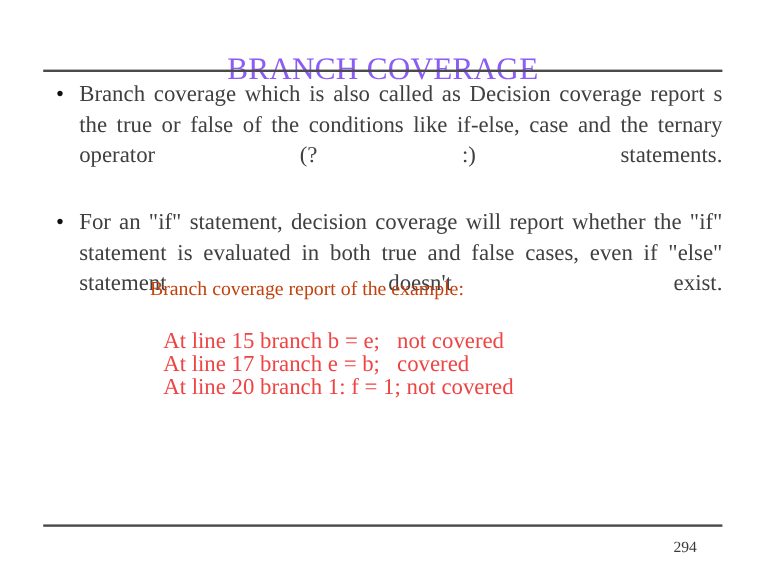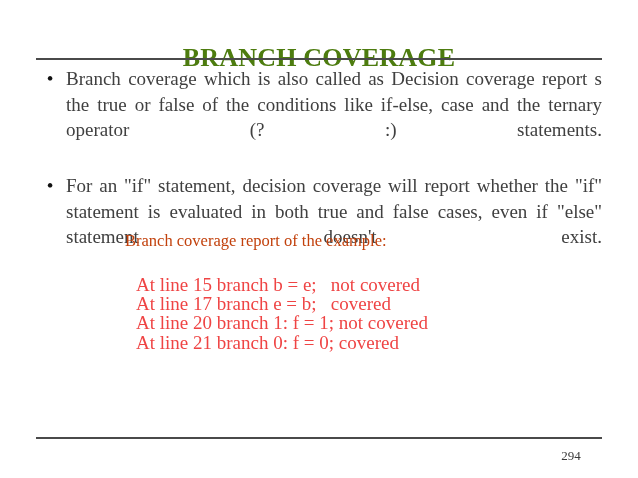--- a/index.html
+++ b/index.html
@@ -23,22 +23,22 @@
   
   .slide-title {
     position: absolute;
     left: 0;
     top: 26px;
     width: 638px;
     text-align: center;
     font-size: 26px;
     line-height: 30px;
     letter-spacing: 0.2px;
-    font-weight: bold;
-    color: #4d7c0f;
+    font-weight: normal;
+    color: #8b5cf6;
     white-space: nowrap;
   }
 
   
   .rule {
     position: absolute;
     left: 36px;
     width: 566px;
     height: 0;
     border-top: 2px solid #4a4a4a;
@@ -147,21 +147,20 @@
     </div>
 
   </div>
 
   <div class="report-heading">Branch coverage report of the example:</div>
 
   <div class="report-lines">
     <div class="report-line">At line 15 branch b = e;   not covered</div>
     <div class="report-line">At line 17 branch e = b;   covered</div>
     <div class="report-line">At line 20 branch 1: f = 1; not covered</div>
-    <div class="report-line">At line 21 branch 0: f = 0; covered</div>
   </div>
 
 
   <div class="rule rule-bottom"></div>
 
   <div class="page-number">294</div>
 
 </div>
 
 </body></html>

